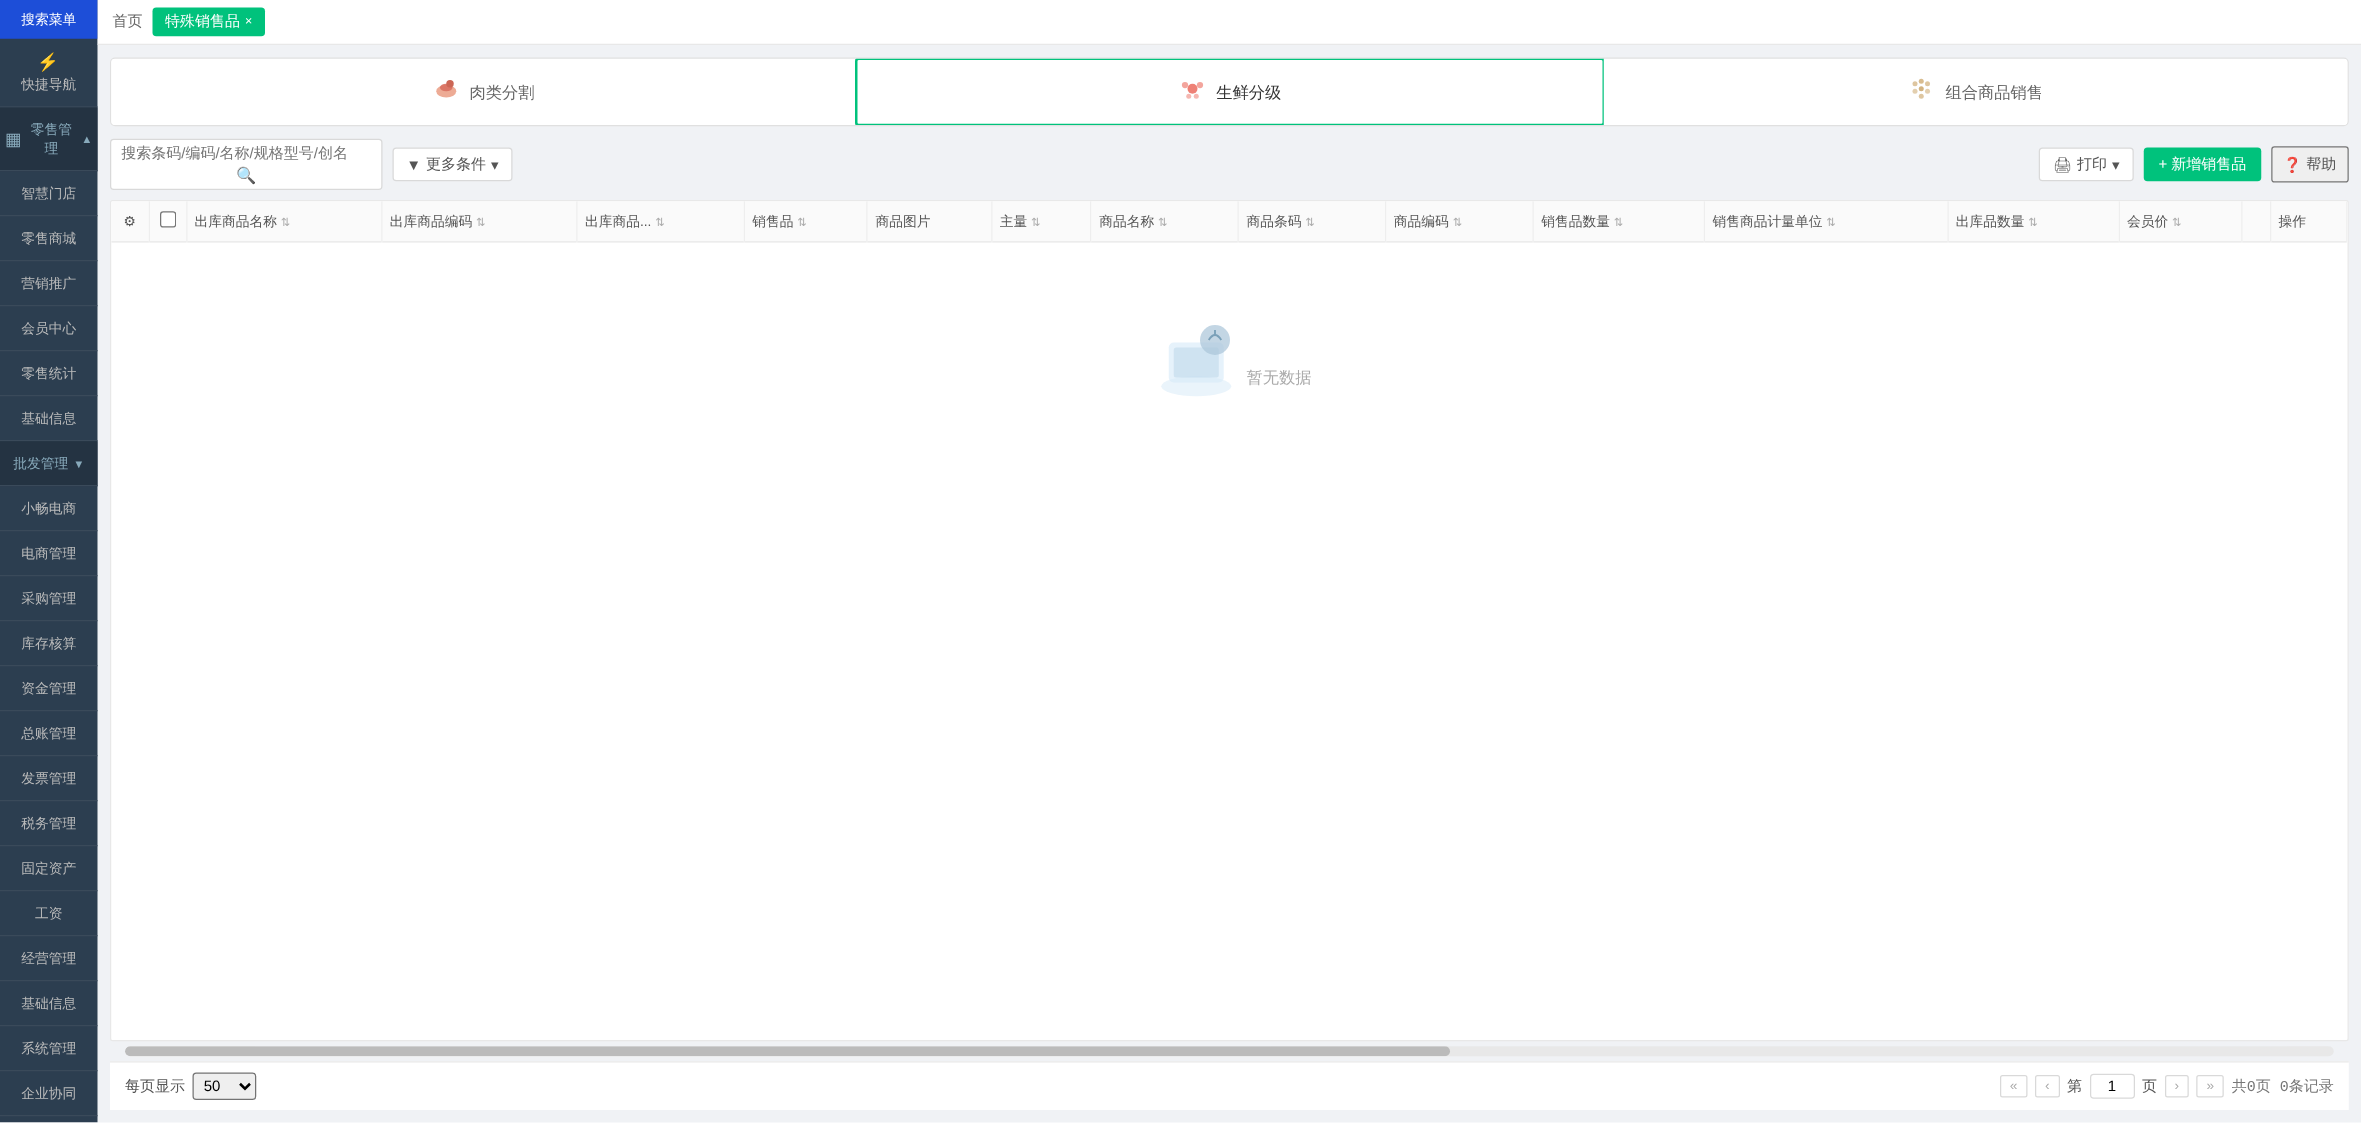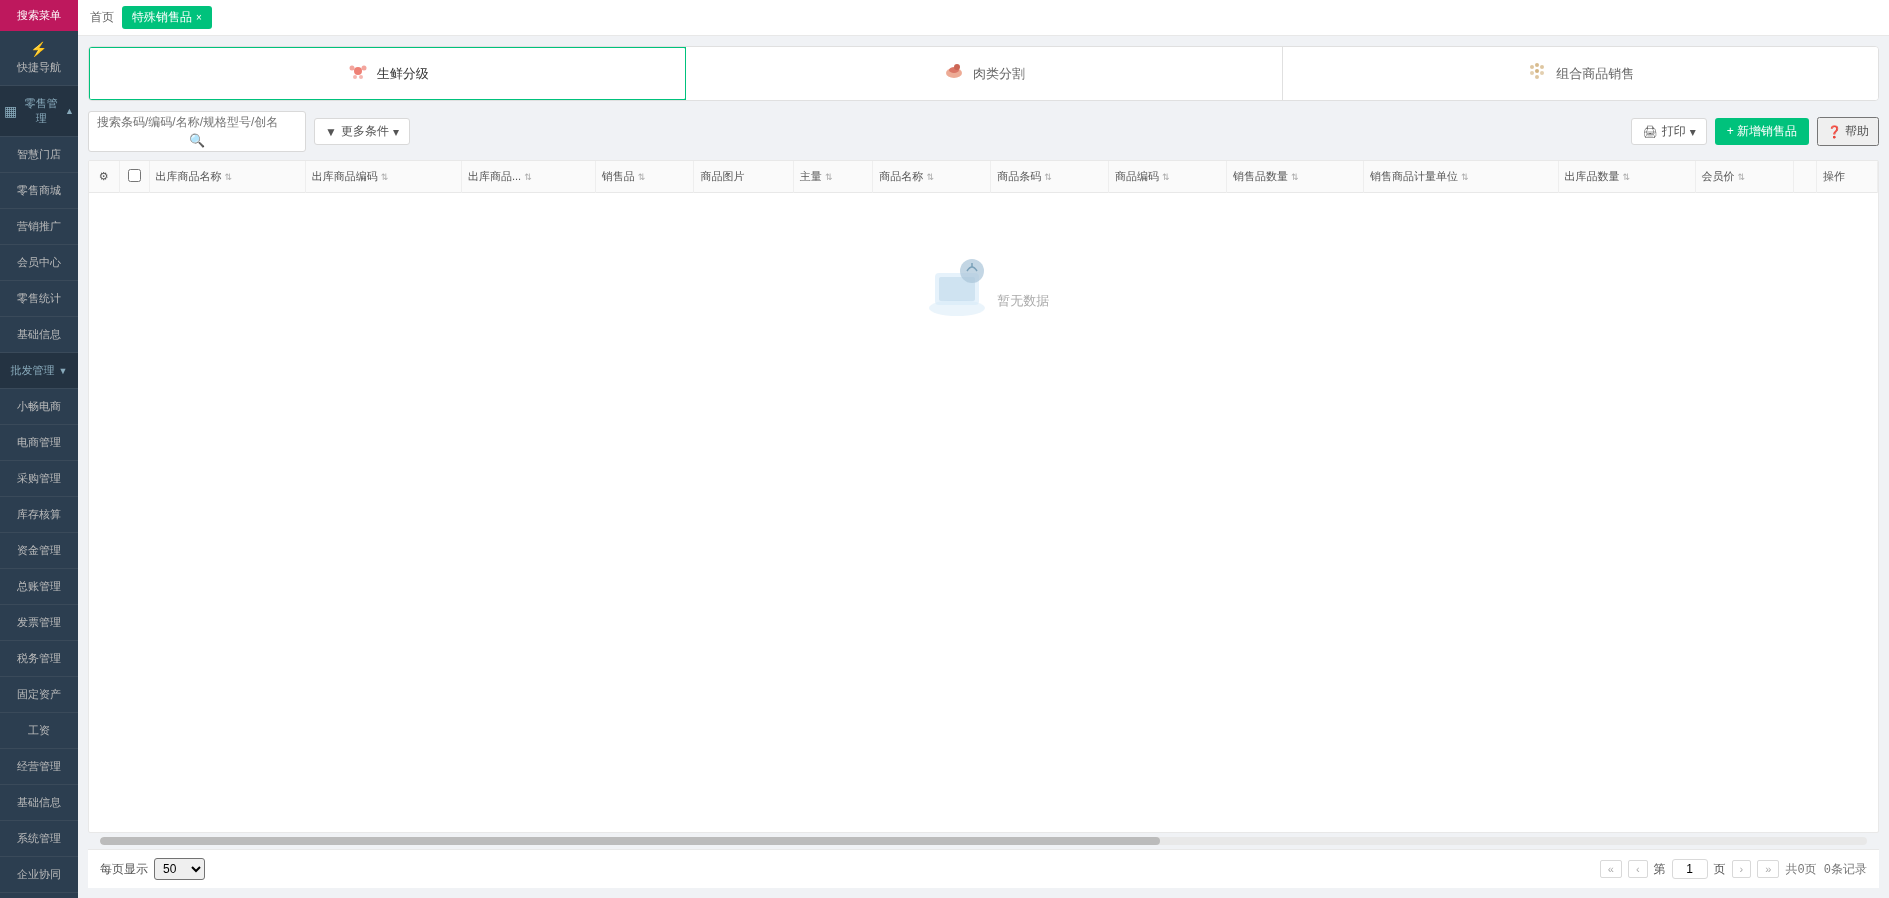--- a/index.html
+++ b/index.html
@@ -9,21 +9,21 @@
     .sidebar {
       width: 78px;
       background: #2c3e50;
       color: #ccc;
       display: flex;
       flex-direction: column;
       height: 100%;
       flex-shrink: 0;
     }
     .sidebar-logo {
-      background: #be185d;
+      background: #1d4ed8;
       padding: 8px 4px;
       text-align: center;
       color: #fff;
       font-size: 11px;
       height: 36px;
       display: flex;
       align-items: center;
       justify-content: center;
     }
     .sidebar-item {
@@ -428,43 +428,43 @@
     <span class="breadcrumb-home">首页</span>
     <div class="active-tab-badge">
       <span>特殊销售品</span>
       <span class="close-x">×</span>
     </div>
   </div>
 
   <div class="content-area">
 
     <div class="category-tabs">
+
+      <div class="cat-tab">
+        <span class="cat-tab-icon meat-icon">
+          <svg width="22" height="22" viewBox="0 0 22 22">
+            <ellipse cx="11" cy="13" rx="8" ry="5" fill="#e9967a" opacity="0.8"></ellipse>
+            <ellipse cx="11" cy="10" rx="5" ry="3" fill="#d87060" opacity="0.9"></ellipse>
+            <circle cx="14" cy="7" r="3" fill="#cc6655"></circle>
+          </svg>
+        </span>
+        <span>肉类分割</span>
+      </div>
 
       <div class="cat-tab active">
         <span class="cat-tab-icon fresh-icon">
           <svg width="22" height="22" viewBox="0 0 22 22">
             <circle cx="11" cy="11" r="4" fill="#e74c3c" opacity="0.7"></circle>
             <circle cx="5" cy="8" r="2.5" fill="#e74c3c" opacity="0.5"></circle>
             <circle cx="17" cy="8" r="2.5" fill="#e74c3c" opacity="0.5"></circle>
             <circle cx="8" cy="17" r="2" fill="#e74c3c" opacity="0.4"></circle>
             <circle cx="14" cy="17" r="2" fill="#e74c3c" opacity="0.4"></circle>
           </svg>
         </span>
         <span>生鲜分级</span>
-      </div>
-
-      <div class="cat-tab">
-        <span class="cat-tab-icon meat-icon">
-          <svg width="22" height="22" viewBox="0 0 22 22">
-            <ellipse cx="11" cy="13" rx="8" ry="5" fill="#e9967a" opacity="0.8"></ellipse>
-            <ellipse cx="11" cy="10" rx="5" ry="3" fill="#d87060" opacity="0.9"></ellipse>
-            <circle cx="14" cy="7" r="3" fill="#cc6655"></circle>
-          </svg>
-        </span>
-        <span>肉类分割</span>
       </div>
 
 
       <div class="cat-tab">
         <span class="cat-tab-icon combo-icon">
           <svg width="22" height="22" viewBox="0 0 22 22">
             <circle cx="6" cy="7" r="2" fill="#c8a060" opacity="0.6"></circle>
             <circle cx="11" cy="5" r="2" fill="#c8a060" opacity="0.7"></circle>
             <circle cx="16" cy="7" r="2" fill="#c8a060" opacity="0.6"></circle>
             <circle cx="6" cy="13" r="2" fill="#c8a060" opacity="0.5"></circle>

